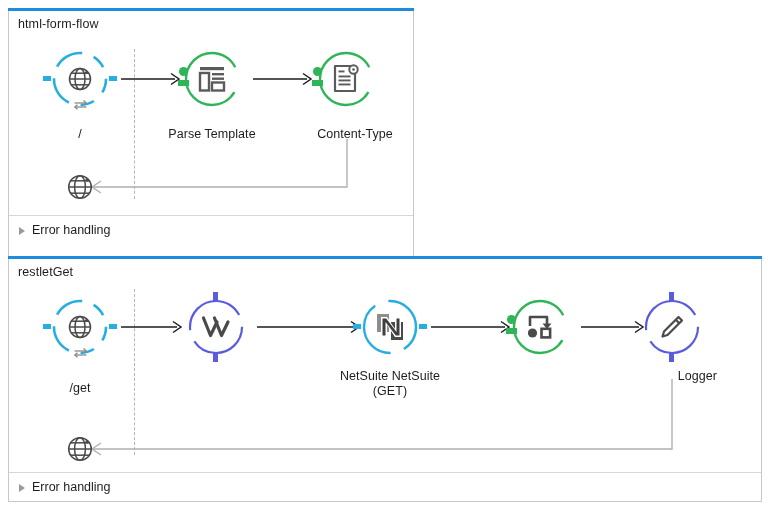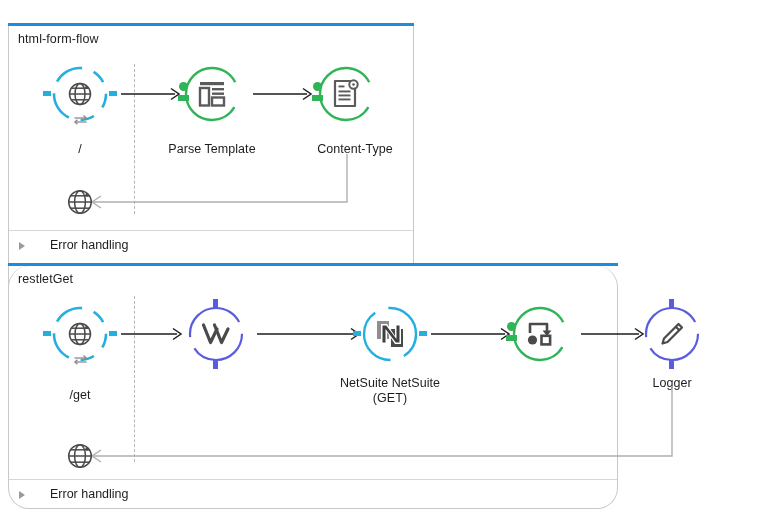--- a/index.html
+++ b/index.html
@@ -111,21 +111,21 @@
   .globe-end {
     position: absolute;
     width: 30px; height: 30px;
   }
 
   
   .error-row {
     position: absolute;
     display: flex;
     align-items: center;
-    gap: 25px;
+    gap: 7px;
   }
   .error-row .tri {
     width: 0; height: 0;
     border-left: 6px solid #9a9a9a;
     border-top: 4.5px solid transparent;
     border-bottom: 4.5px solid transparent;
   }
   .error-row .etxt {
     font-size: 12.5px;
     line-height: 15px;
@@ -136,21 +136,21 @@
     left: 0; right: 0;
     height: 1px;
     background: #d7d7d7;
   }
 </style>
 </head>
 <body>
 
 <div class="canvas">
 
-  <div class="flow" style="left:8px; top:26px; width:406px; height:264px;">
+  <div class="flow" style="left:8px; top:11px; width:406px; height:264px;">
     <div class="flow-topbar"></div>
     <div class="flow-title">html-form-flow</div>
 
     <div class="vline-dashed" style="left:125px; top:38px; height:150px;"></div>
 
     <div class="node" style="left:42px; top:39px;">
       <div class="ring">
         <svg width="58" height="58" viewBox="0 0 58 58">
           <circle cx="29" cy="29" r="26" fill="none" stroke="#26aee0" stroke-width="2.6" stroke-dasharray="30 12 14 12 30 12" stroke-dashoffset="16"></circle>
         </svg>
@@ -263,21 +263,21 @@
       </svg>
     </div>
 
     <div class="flow-divider" style="top:204px;"></div>
     <div class="error-row" style="left:10px; top:212px;">
       <span class="tri"></span>
       <span class="etxt">Error handling</span>
     </div>
   </div>
 
-  <div class="flow" style="left:8px; top:266px; width:610px; height:243px;border-radius:21px;">
+  <div class="flow" style="left:8px; top:259px; width:754px; height:243px;">
     <div class="flow-topbar"></div>
     <div class="flow-title">restletGet</div>
 
     <div class="vline-dashed" style="left:125px; top:30px; height:166px;"></div>
 
     <div class="node" style="left:42px; top:39px;">
       <div class="ring">
         <svg width="58" height="58" viewBox="0 0 58 58">
           <circle cx="29" cy="29" r="26" fill="none" stroke="#26aee0" stroke-width="2.6" stroke-dasharray="30 12 14 12 30 12" stroke-dashoffset="16"></circle>
         </svg>
@@ -399,21 +399,21 @@
       </div>
       <div class="tab tab-top"></div>
       <div class="tab tab-bottom"></div>
       <div class="glyph">
         <svg width="26" height="26" viewBox="0 0 26 26">
           <path d="M19.5 3 L23 6.5 L8.5 21 L3.5 22.5 L5 17.5 Z" fill="none" stroke="#4a4a4a" stroke-width="2.2" stroke-linejoin="round"></path>
           <line x1="16.8" y1="5.7" x2="20.3" y2="9.2" stroke="#4a4a4a" stroke-width="2.2"></line>
         </svg>
       </div>
     </div>
-    <div class="node-label" style="left:618px; top:110px; width:90px;">Logger</div>
+    <div class="node-label" style="left:618px; top:110px; width:90px;text-align:right;">Logger</div>
 
     <div class="return-path" style="left:52px; top:120px; width:630px; height:78px;">
       <svg width="630" height="78" viewBox="0 0 630 78">
         <path d="M611 0 L611 70 L32 70" fill="none" stroke="#b0b0b0" stroke-width="1.4"></path>
         <path d="M40 64 L31 70 L40 76" fill="none" stroke="#b0b0b0" stroke-width="1.4"></path>
       </svg>
     </div>
 
     <div class="globe-end" style="left:56px; top:175px;">
       <svg width="30" height="30" viewBox="0 0 30 30">

